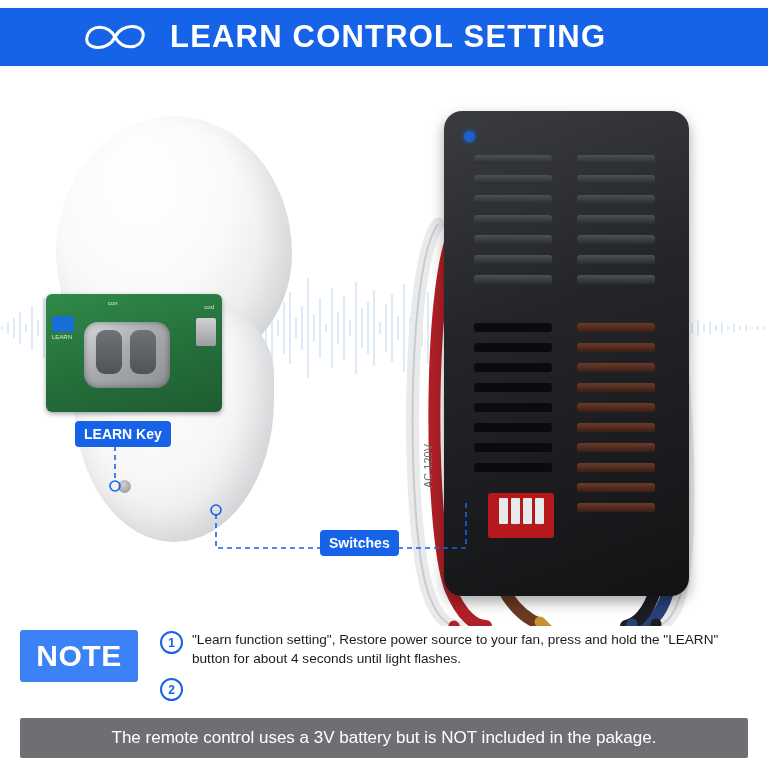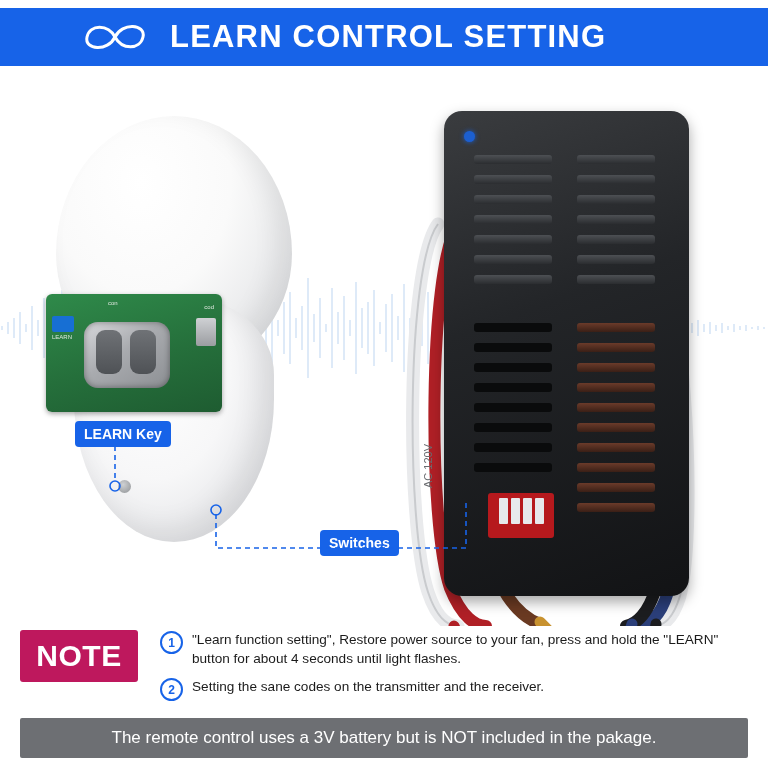--- a/index.html
+++ b/index.html
@@ -125,21 +125,21 @@
     position:absolute;background:#1763e8;color:#ffffff;
     font-size:14px;font-weight:bold;padding:5px 9px;border-radius:4px;white-space:nowrap;
   }
   .learn-callout{left:75px;top:355px;}
   .switch-callout{left:292px;top:464px;margin-left:28px;}
   .leadline{position:absolute;}
 
   
   .notebox{
     position:absolute;left:20px;top:630px;width:118px;height:52px;
-    background:#be185d;color:#fff;border-radius:3px;
+    background:#3b82f6;color:#fff;border-radius:3px;
     display:flex;align-items:center;justify-content:center;
     font-size:30px;font-weight:bold;letter-spacing:.5px;
   }
   .notes{position:absolute;left:160px;top:630px;width:590px;}
   .note-row{display:flex;align-items:flex-start;margin-bottom:9px;}
   .num{
     flex:0 0 auto;width:19px;height:19px;border-radius:50%;
     border:2px solid #1763e8;color:#1763e8;font-size:12px;font-weight:bold;
     display:flex;align-items:center;justify-content:center;margin-right:9px;margin-top:1px;
   }
@@ -399,17 +399,16 @@
 
 <div class="notebox">NOTE</div>
 
 <div class="notes">
   <div class="note-row">
     <div class="num">1</div>
     <div class="note-text">"Learn function setting", Restore power source to your fan, press and hold the "LEARN" button for about 4 seconds until light flashes.</div>
   </div>
   <div class="note-row">
     <div class="num">2</div>
-    <div class="note-text">Setting the sane codes on the transmitter and the receiver.</div>
   </div>
 </div>
 
 <div class="footer">The remote control uses a 3V battery but is NOT included in the pakage.</div>
 
 </body></html>

